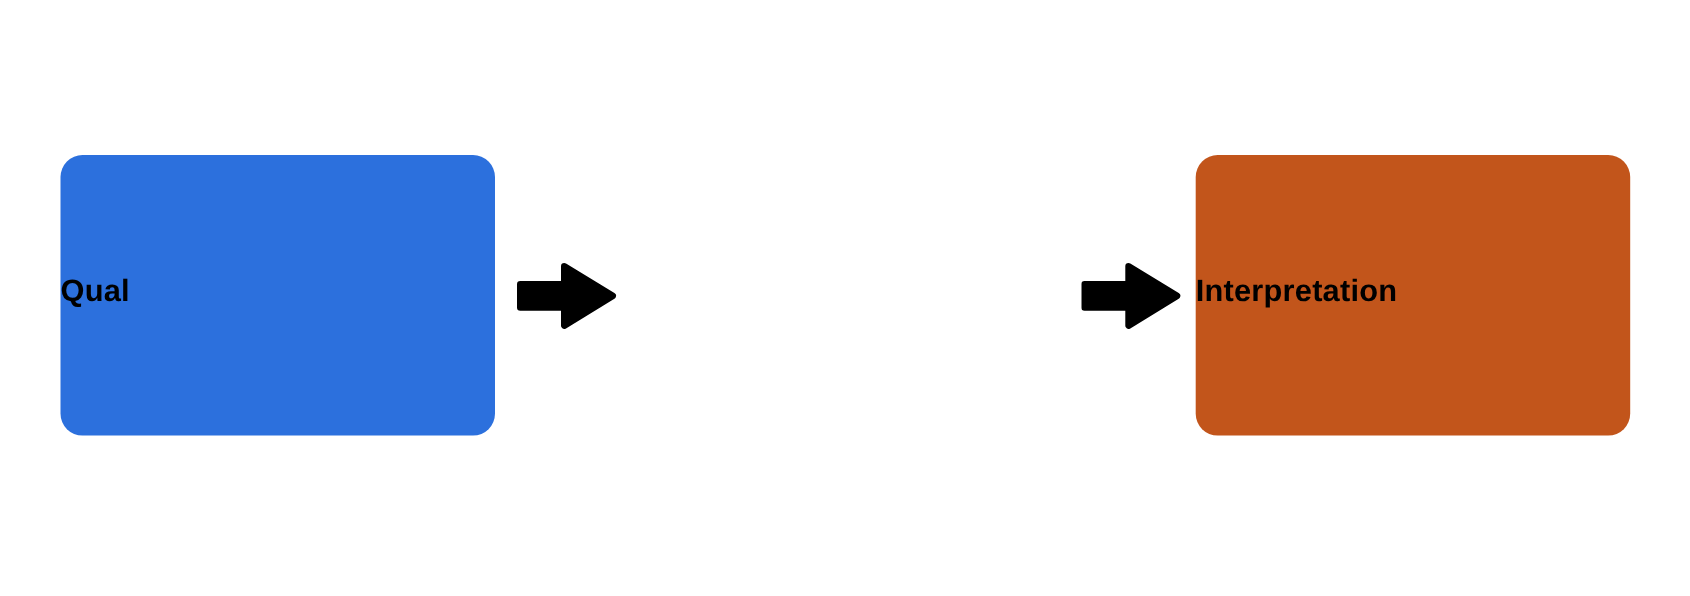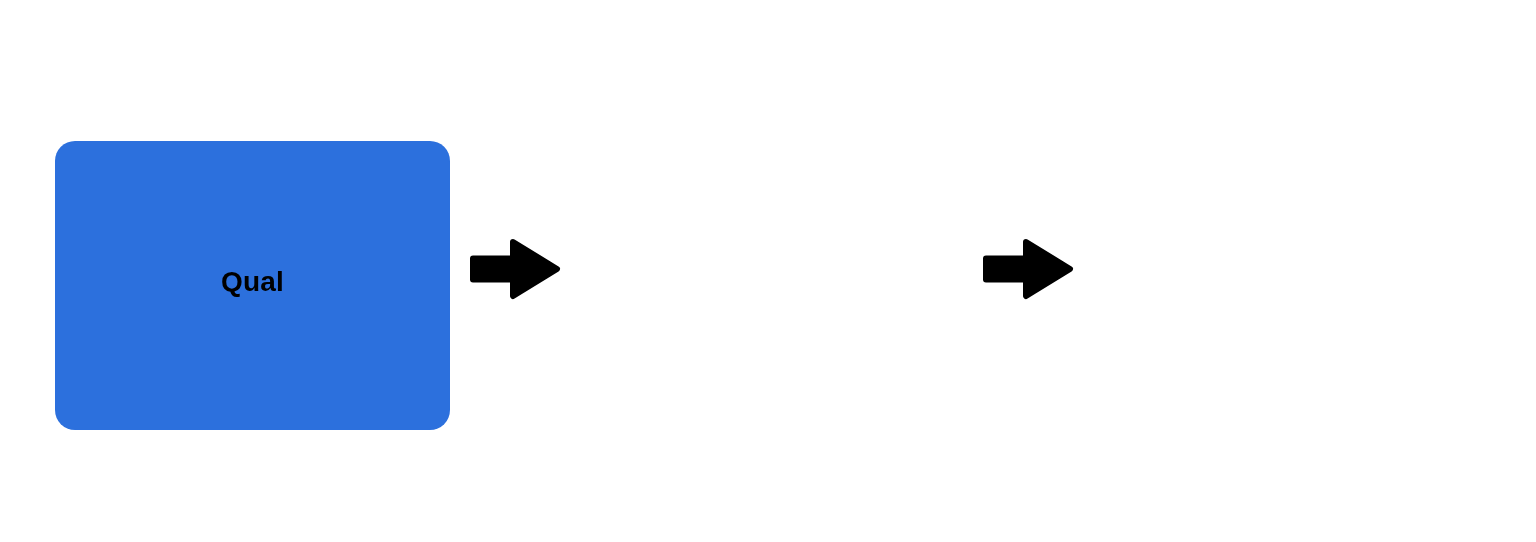--- a/index.html
+++ b/index.html
@@ -12,25 +12,25 @@
     width: 1536px;
     height: 542px;
     background: #ffffff;
     overflow: hidden;
     font-family: "Liberation Sans", sans-serif;
   }
   .node {
     position: absolute;
     top: 141px;
     width: 395px;
-    height: 289px;
+    height: 255px;
     border-radius: 20px;
     display: flex;
     align-items: center;
-    justify-content: center;
+    justify-content: flex-start;
   }
   .node-qual   { left: 55px; }
   .node-quant  { left: 575px; }
   .node-interp { left: 1087px; }
   .node-label {
     font-size: 28px;
     font-weight: bold;
     color: #000000;
     letter-spacing: 0.2px;
     transform: translateY(-4px);
@@ -56,14 +56,17 @@
 
   <svg class="arrow arrow-1" viewBox="0 0 92 64">
     <polygon points="3,21.5 43,21.5 43,5 87,32 43,59 43,42.5 3,42.5" stroke-width="6" stroke-linejoin="round" stroke="#000000" fill="#000000"></polygon>
   </svg>
 
 
   <svg class="arrow arrow-2" viewBox="0 0 92 64">
     <polygon points="3,21.5 43,21.5 43,5 87,32 43,59 43,42.5 3,42.5" stroke-width="6" stroke-linejoin="round" stroke="#000000" fill="#000000"></polygon>
   </svg>
 
+  <div class="node node-interp" style="background-color: rgb(194, 85, 27);">
+    <span class="node-label">Interpretation</span>
+  </div>
 
 </div>
 
 </body></html>

